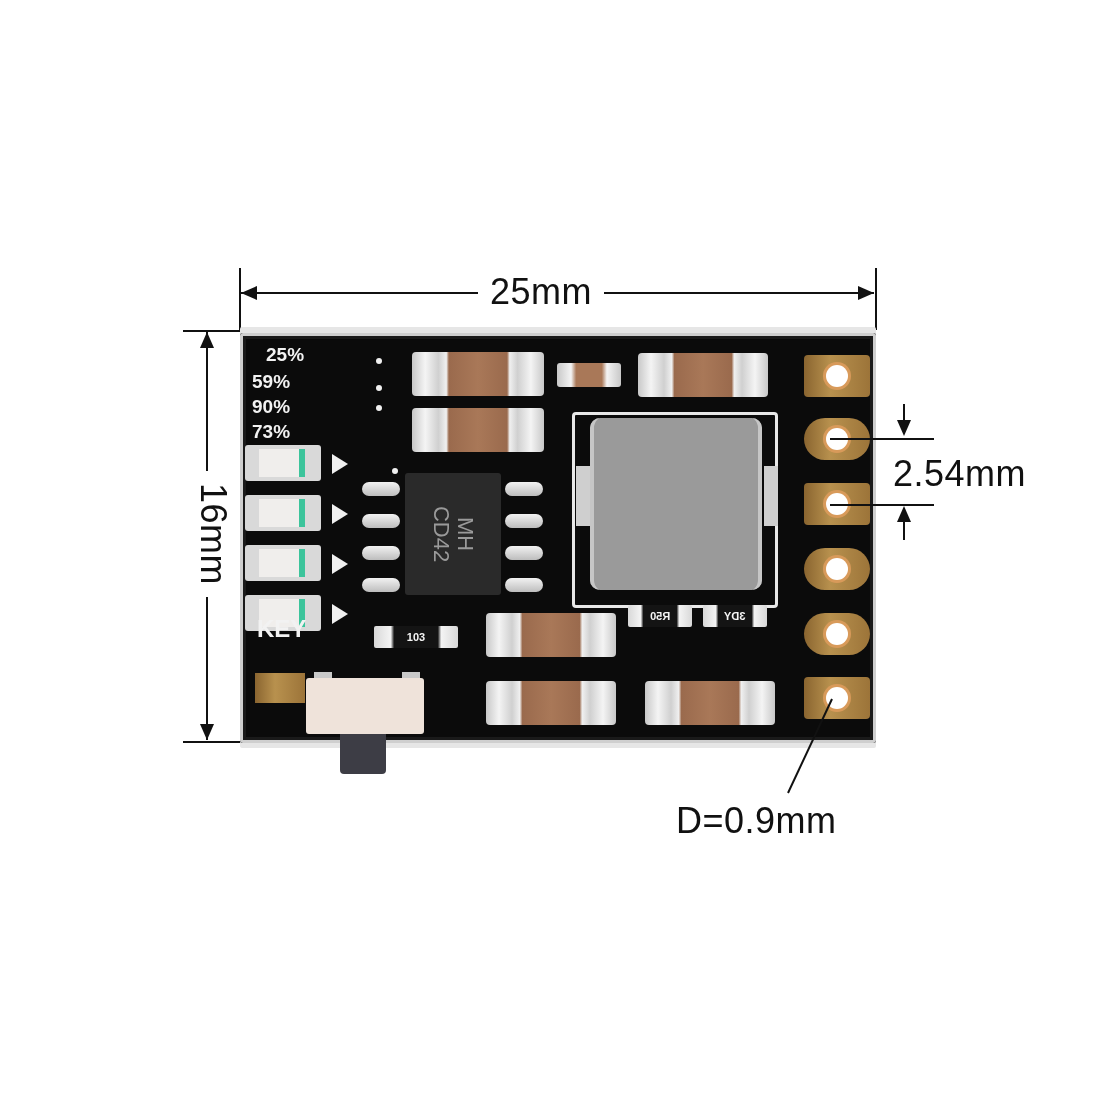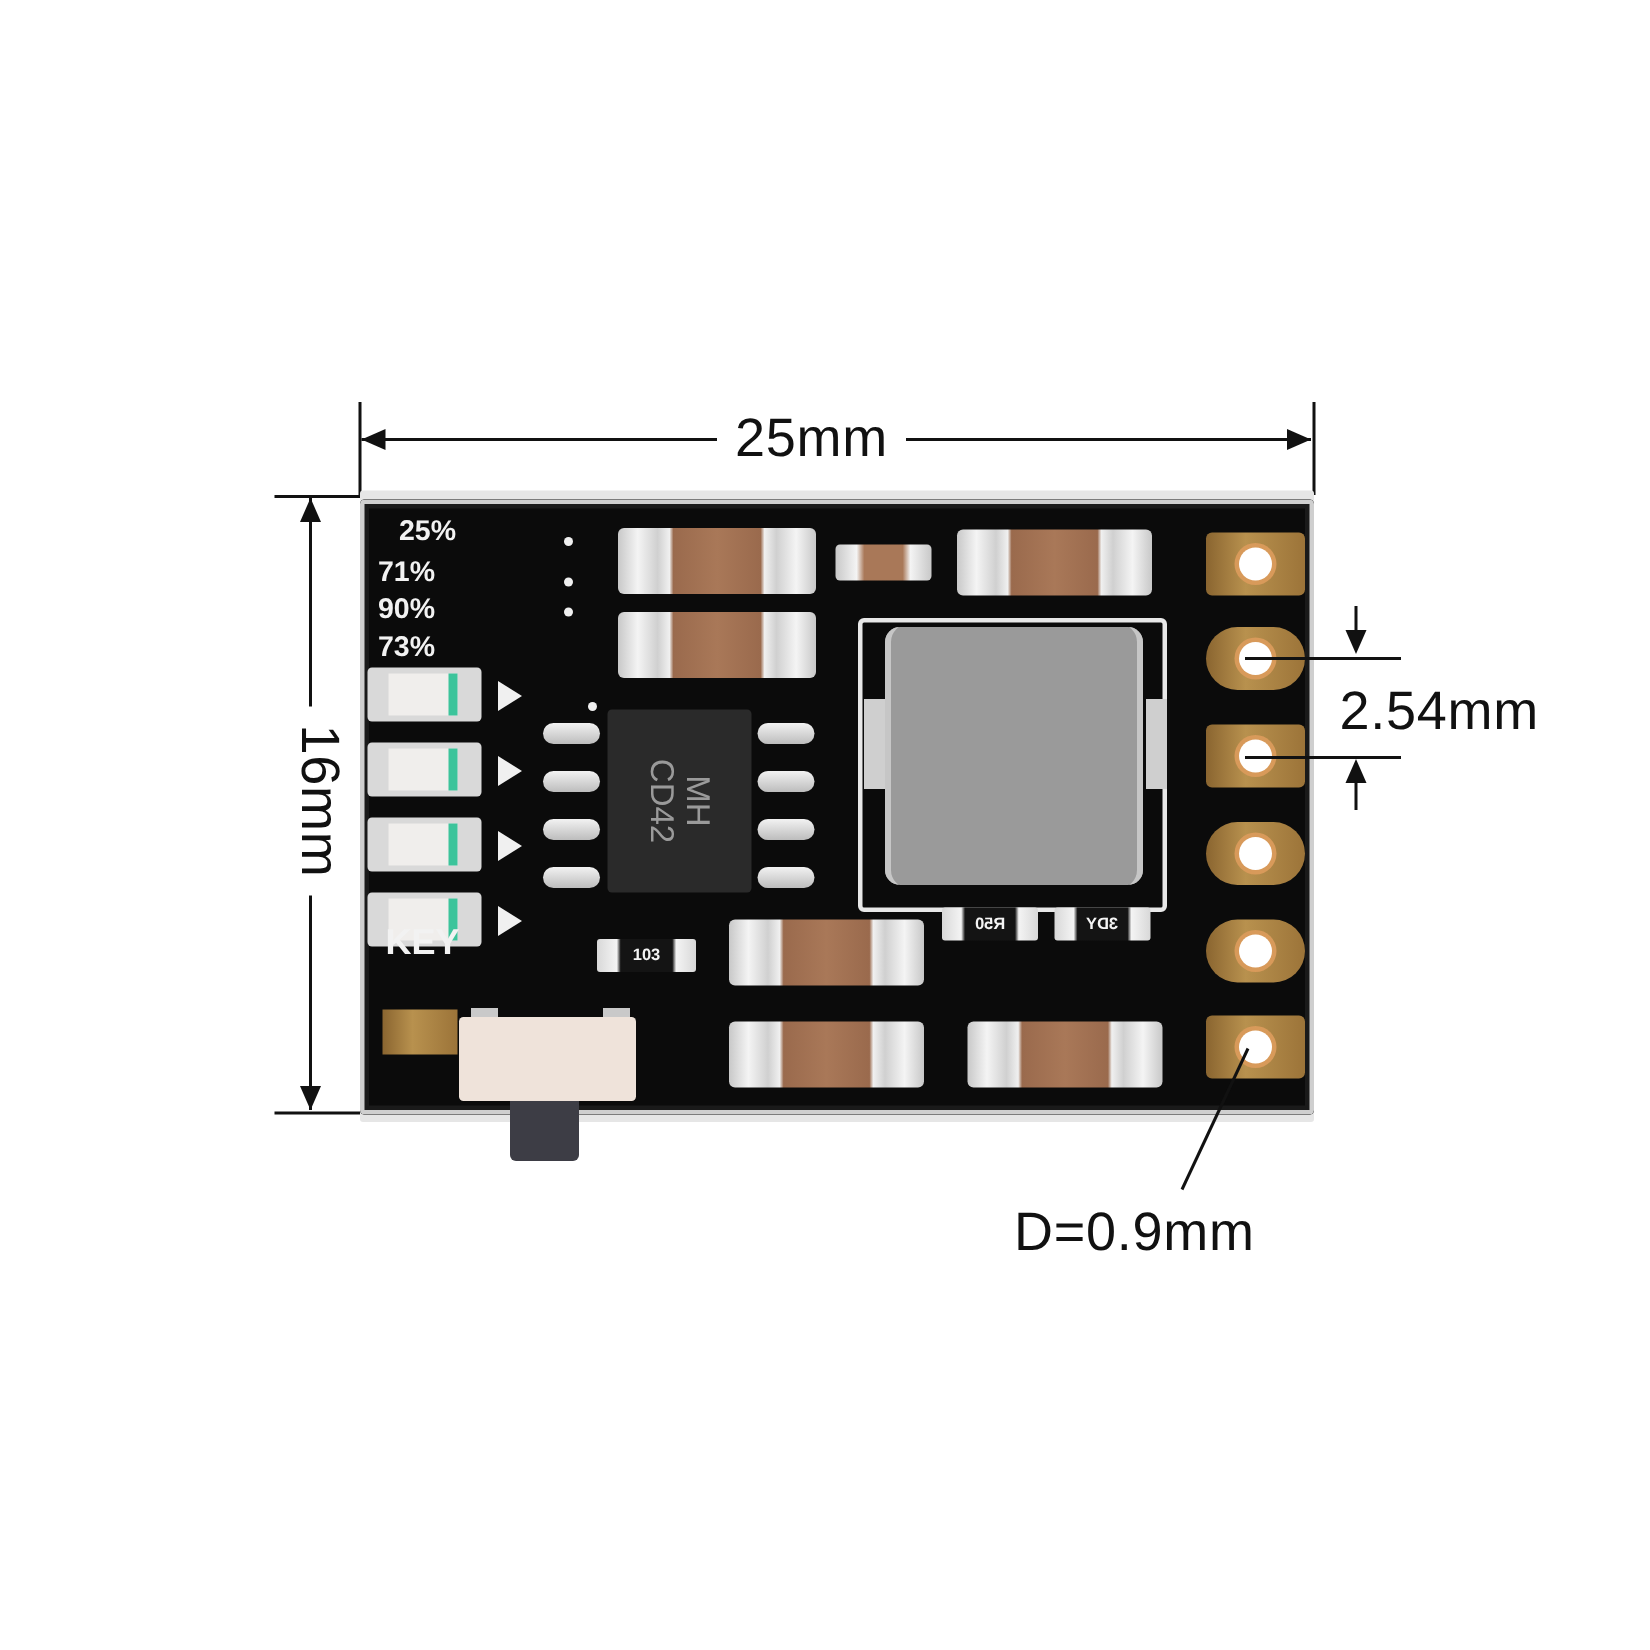--- a/index.html
+++ b/index.html
@@ -62,21 +62,21 @@
 <div class="line-v" style="left:206px; top:332px; height:408px;"></div>
 <div class="arrow-up" style="left:200px; top:332px;"></div>
 <div class="arrow-down" style="left:200px; top:724px;"></div>
 <div class="dim-text" style="left:150px; top:516px; transform:rotate(90deg); transform-origin:center; padding:0 8px; width:110px; text-align:center;">16mm</div>
 
 <div class="pcb-edge-top"></div>
 <div class="pcb-edge-bot"></div>
 <div class="pcb"></div>
 
 <div class="silk pct" style="left:252px; top:344px;margin-left:14px;">25%</div>
-<div class="silk pct" style="left:252px; top:371px;">71%</div>
+<div class="silk pct" style="left:252px; top:371px;">59%</div>
 <div class="silk pct" style="left:252px; top:396px;">90%</div>
 <div class="silk pct" style="left:252px; top:421px;">73%</div>
 
 <div class="led" style="top:445px;">
     <div class="led-inner"></div>
     <div class="led-green"></div>
   </div>
 <div class="led" style="top:495px;">
     <div class="led-inner"></div>
     <div class="led-green"></div>
@@ -118,21 +118,21 @@
     <span>MH</span>
     <span>CD42</span>
   </div>
 </div>
 
 <div class="inductor"></div>
 <div class="inductor-tab" style="left:576px; top:466px;"></div>
 <div class="inductor-tab" style="left:764px; top:466px;"></div>
 <div class="inductor-body"></div>
 
-<div class="res" style="left:398px; top:626px; width:66px;"><span>103</span></div>
+<div class="res" style="left:374px; top:626px; width:84px;"><span>103</span></div>
 <div class="res mirror" style="left:628px; top:605px; width:64px;"><span>R50</span></div>
 <div class="res mirror" style="left:703px; top:605px; width:64px;"><span>3DY</span></div>
 
 <div class="cap" style="left:486px; top:613px; width:130px;"></div>
 <div class="cap" style="left:486px; top:681px; width:130px;"></div>
 <div class="cap" style="left:645px; top:681px; width:130px;"></div>
 
 <div class="silk" style="left:257px; top:615px; font-size:24px;">KEY</div>
 <div class="key-pad"></div>
 <div class="switch-tab" style="left:314px; top:672px;"></div>

